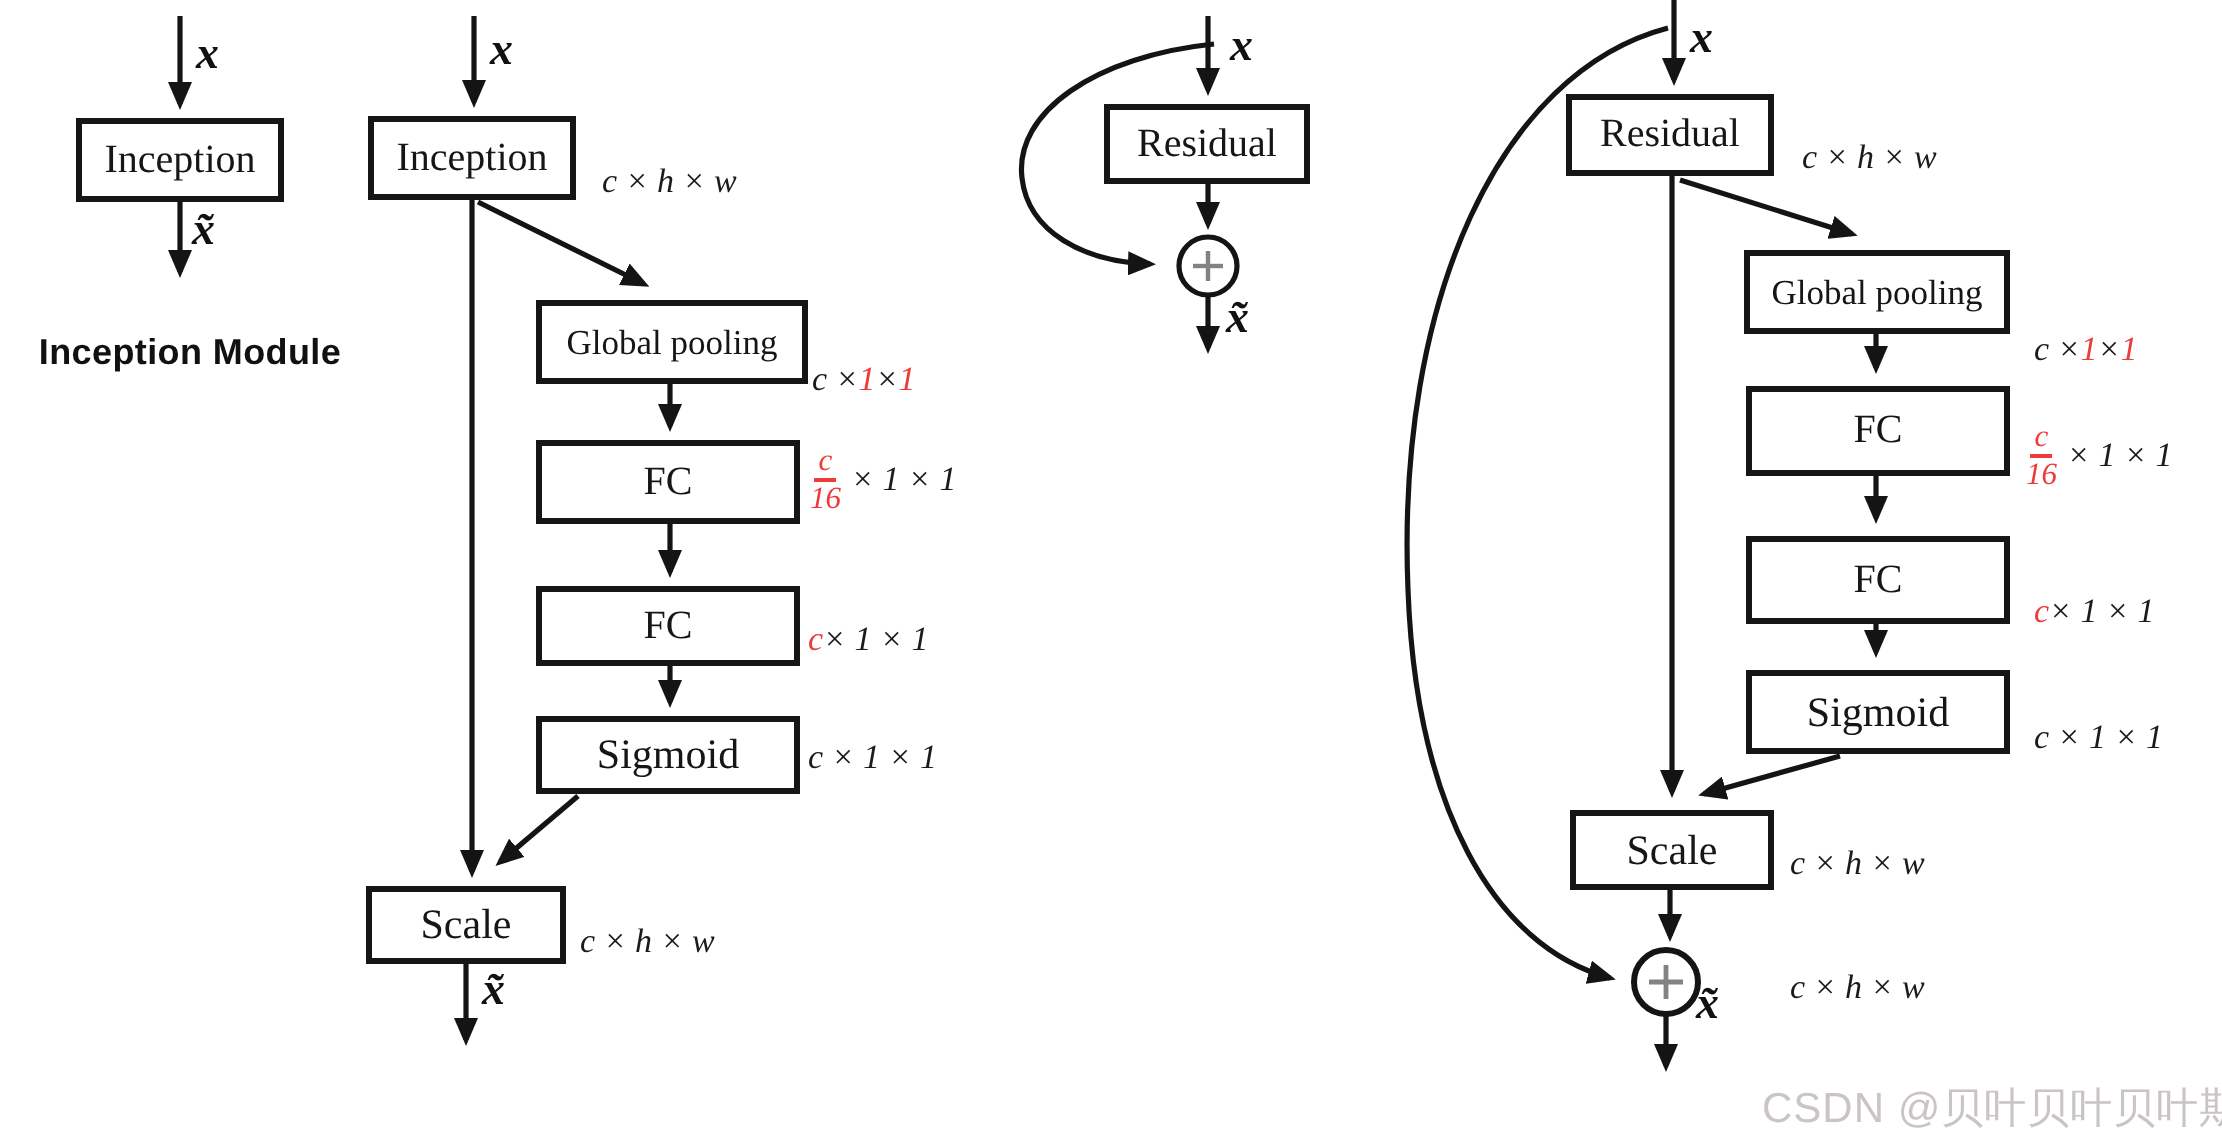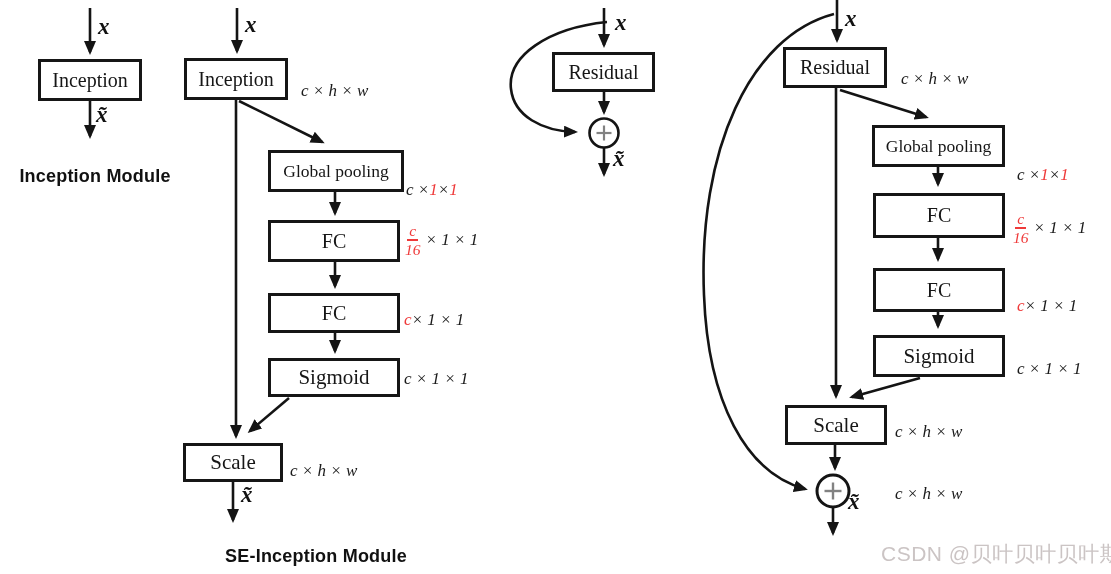--- a/index.html
+++ b/index.html
@@ -116,21 +116,20 @@
   <div class="dim" style="left:404px;top:369px">
       <span>c × 1 × 1</span>
     </div>
 
   <div class="box" style="left:183px;top:443px;width:100px;height:39px;font-size:21px">Scale</div>
   <div class="dim" style="left:290px;top:461px">
       <span>c × h × w</span>
     </div>
 
   <div class="varlabel" style="left:241px;top:482px">x̃</div>
-  <div class="caption" style="left:316px;top:546px">SE-Inception Module</div>
 
   <div class="varlabel" style="left:615px;top:10px">x</div>
   <div class="box" style="left:552px;top:52px;width:103px;height:40px;font-size:20px">Residual</div>
   <div class="varlabel" style="left:613px;top:146px">x̃</div>
 
   <div class="varlabel" style="left:845px;top:6px">x</div>
   <div class="box" style="left:783px;top:47px;width:104px;height:41px;font-size:20px">Residual</div>
   <div class="dim" style="left:901px;top:69px">
       <span>c × h × w</span>
     </div>

